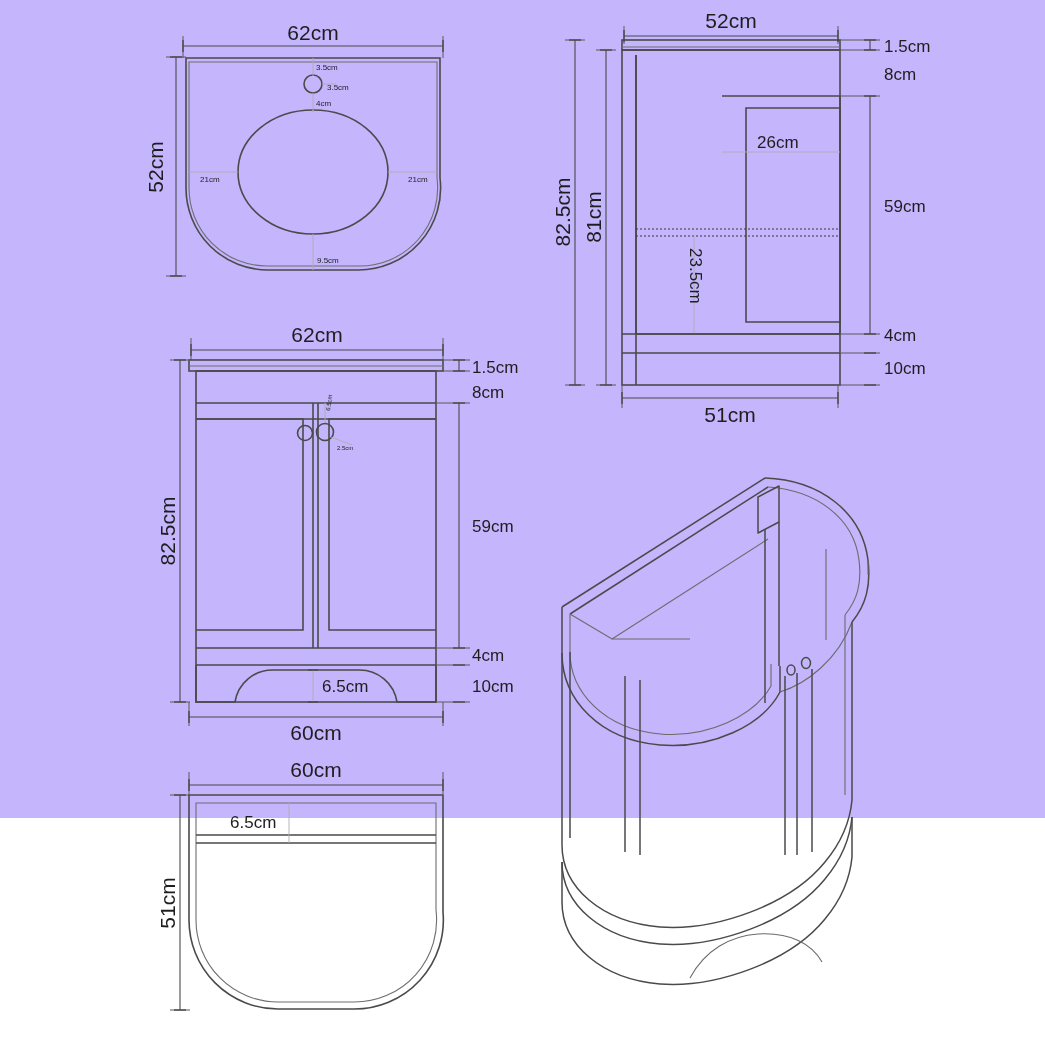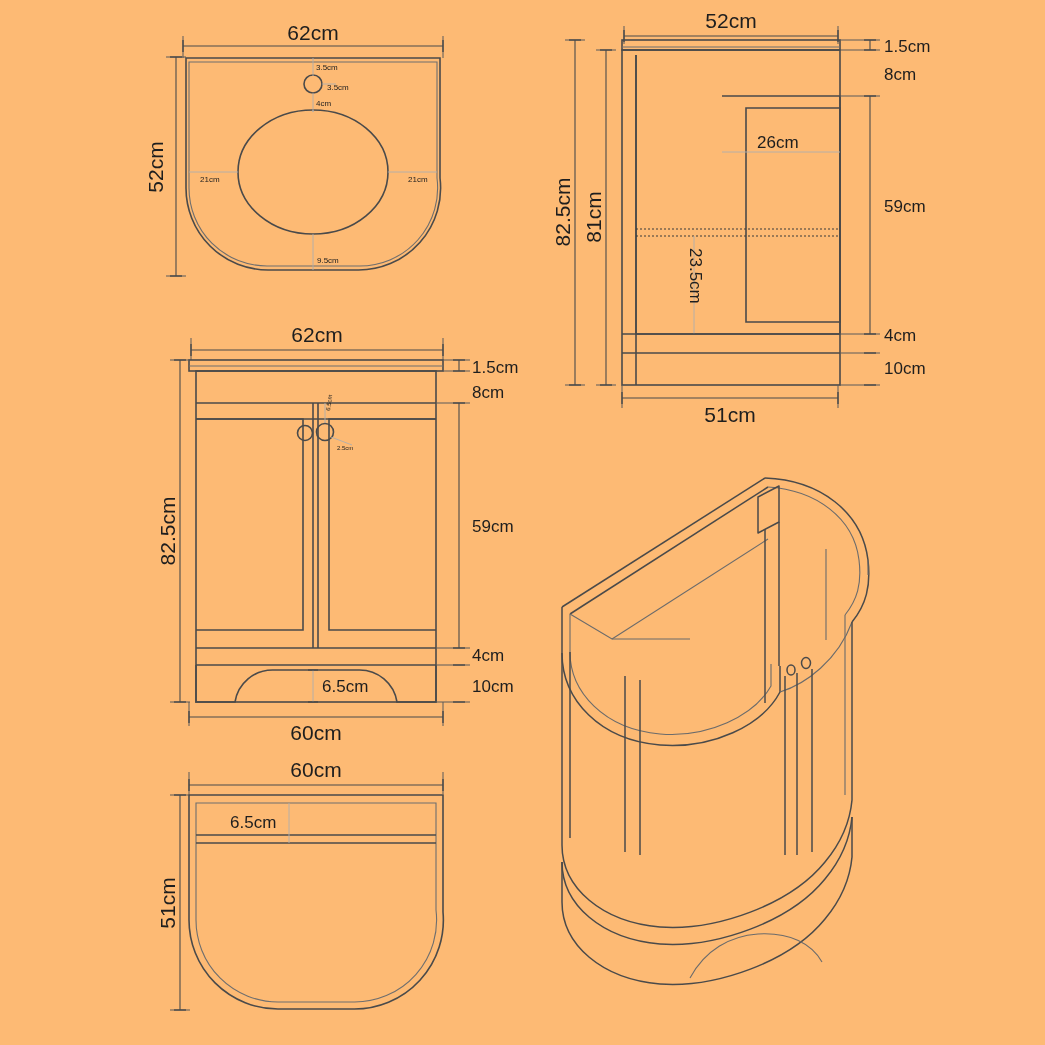--- a/index.html
+++ b/index.html
@@ -2,21 +2,21 @@
 <html><head>
 <meta charset="utf-8">
 <style>
   html,body{margin:0;padding:0;background:#ffffff;}
   body{
     width:1045px;height:1045px;
     font-family:"Liberation Sans", sans-serif;
     color:#2b2b2b;
     overflow:hidden;
   }
-  #sheet{position:relative;width:1045px;height:1045px;background:#fdba74;text-decoration:underline;}
+  #sheet{position:relative;width:1045px;height:818px;background:#c4b5fd;text-decoration:underline;}
   svg{display:block;}
   .ln{fill:none;stroke:#4a4a4a;stroke-width:1.6;}
   .ln-thin{fill:none;stroke:#6e6e6e;stroke-width:1.1;}
   .ln-light{fill:none;stroke:#aeaeae;stroke-width:0.9;}
   .ln-dot{fill:none;stroke:#3a3a3a;stroke-width:1.2;stroke-dasharray:2 2;}
   .dimline{stroke:#4a4a4a;stroke-width:1.1;fill:none;}
   .extline{stroke:#5a5a5a;stroke-width:1;fill:none;}
   .tick{stroke:#4a4a4a;stroke-width:1.4;}
   .dimtext{font-family:"Liberation Sans", sans-serif;fill:#1e1e1e;}
   .t-lg{font-size:21px;}

